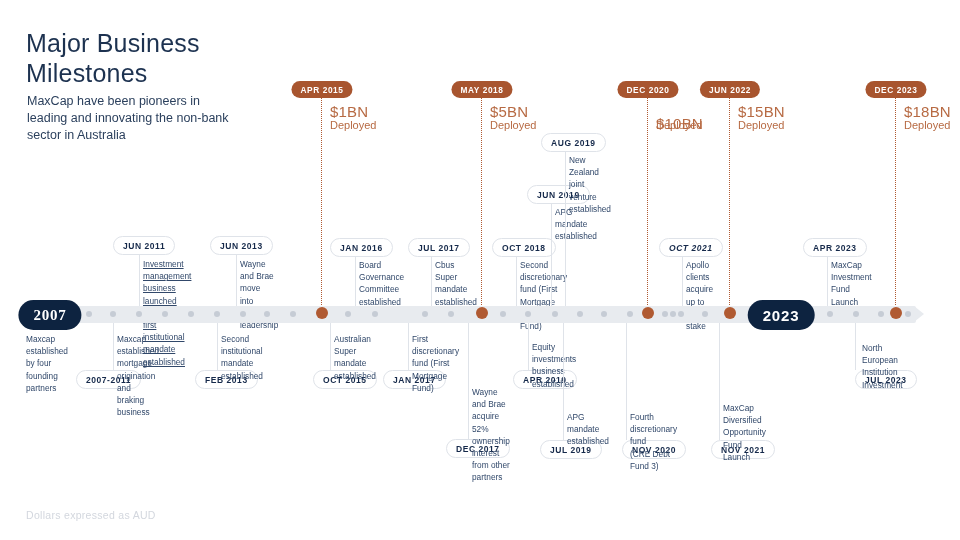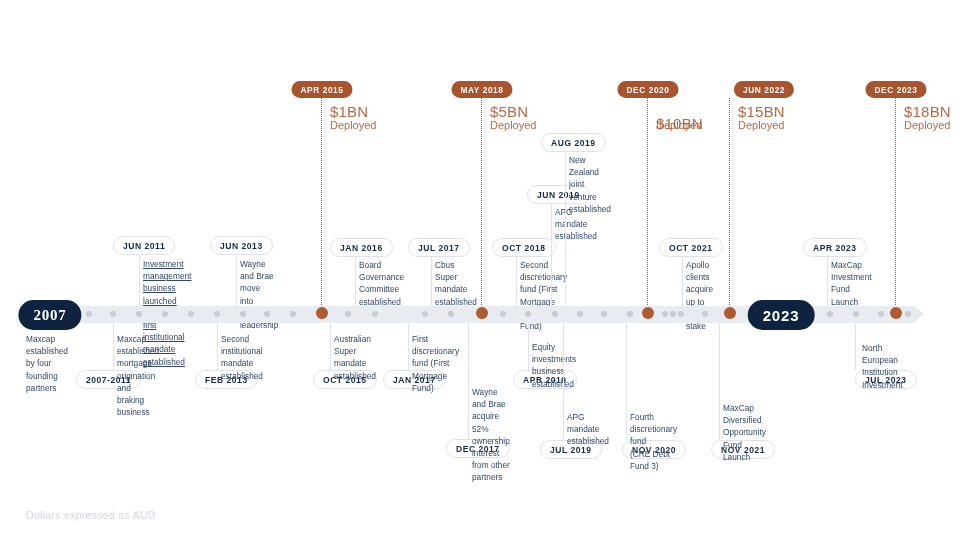--- a/index.html
+++ b/index.html
@@ -106,20 +106,25 @@
     position: absolute;
     color: #b76a43; font-size: 11px; line-height: 11px; font-weight: 400;
     white-space: nowrap;
   }
 </style>
 </head>
 <body>
 
 <div id="stage">
 
+  <div class="title">Major Business
+Milestones</div>
+  <div class="subtitle">MaxCap have been pioneers in
+leading and innovating the non-bank
+sector in Australia</div>
 
   <div id="milestones">
       <div class="ms" style="left: 0px; top: 0px;">
         <div class="ms-pill" style="left: 322px; top: 81px;">APR 2015</div>
         <div class="ms-line" style="left: 321px; top: 98px; height: 209px;"></div>
         <div class="ms-amount" style="left: 330px; top: 103px;">$1BN</div>
         <div class="ms-sub" style="left: 330px; top: 120px;">Deployed</div>
       </div>
       <div class="ms" style="left: 0px; top: 0px;">
         <div class="ms-pill" style="left: 482px; top: 81px;">MAY 2018</div>
@@ -127,21 +132,21 @@
         <div class="ms-amount" style="left: 490px; top: 103px;">$5BN</div>
         <div class="ms-sub" style="left: 490px; top: 120px;">Deployed</div>
       </div>
       <div class="ms" style="left: 0px; top: 0px;">
         <div class="ms-pill" style="left: 648px; top: 81px;">DEC 2020</div>
         <div class="ms-line" style="left: 647px; top: 98px; height: 209px;"></div>
         <div class="ms-amount" style="left: 656px; top: 103px; margin-top: 12px;">$10BN</div>
         <div class="ms-sub" style="left: 656px; top: 120px;">Deployed</div>
       </div>
       <div class="ms" style="left: 0px; top: 0px;">
-        <div class="ms-pill" style="left: 764px; top: 81px;">JUN 2022</div>
+        <div class="ms-pill" style="left: 730px; top: 81px;">JUN 2022</div>
         <div class="ms-line" style="left: 729px; top: 98px; height: 209px;"></div>
         <div class="ms-amount" style="left: 738px; top: 103px;">$15BN</div>
         <div class="ms-sub" style="left: 738px; top: 120px;">Deployed</div>
       </div>
       <div class="ms" style="left: 0px; top: 0px;">
         <div class="ms-pill" style="left: 896px; top: 81px;">DEC 2023</div>
         <div class="ms-line" style="left: 895px; top: 98px; height: 209px;"></div>
         <div class="ms-amount" style="left: 904px; top: 103px;">$18BN</div>
         <div class="ms-sub" style="left: 904px; top: 120px;">Deployed</div>
       </div>
@@ -190,21 +195,21 @@
         <div class="ev-text" style="left: 555px; top: 206px;">APG mandate
 established</div>
       </div>
       <div class="ev">
         <div class="ev-pill" style="left: 541px; top: 133px;">AUG 2019</div>
         <div class="ev-line" style="left: 565px; top: 152px; height: 154px;"></div>
         <div class="ev-text" style="left: 569px; top: 154px;">New Zealand joint
 venture established</div>
       </div>
       <div class="ev">
-        <div class="ev-pill" style="left: 659px; top: 238px;">OCT 2021</div>
+        <div class="ev-pill" style="left: 659px; top: 238px; font-style: italic;">OCT 2021</div>
         <div class="ev-line" style="left: 682px; top: 257px; height: 49px;"></div>
         <div class="ev-text" style="left: 686px; top: 259px;">Apollo clients
 acquire up to
 50% stake</div>
       </div>
       <div class="ev">
         <div class="ev-pill" style="left: 803px; top: 238px;">APR 2023</div>
         <div class="ev-line" style="left: 827px; top: 257px; height: 49px;"></div>
         <div class="ev-text" style="left: 831px; top: 259px;">MaxCap Investment
 Fund Launch</div>

